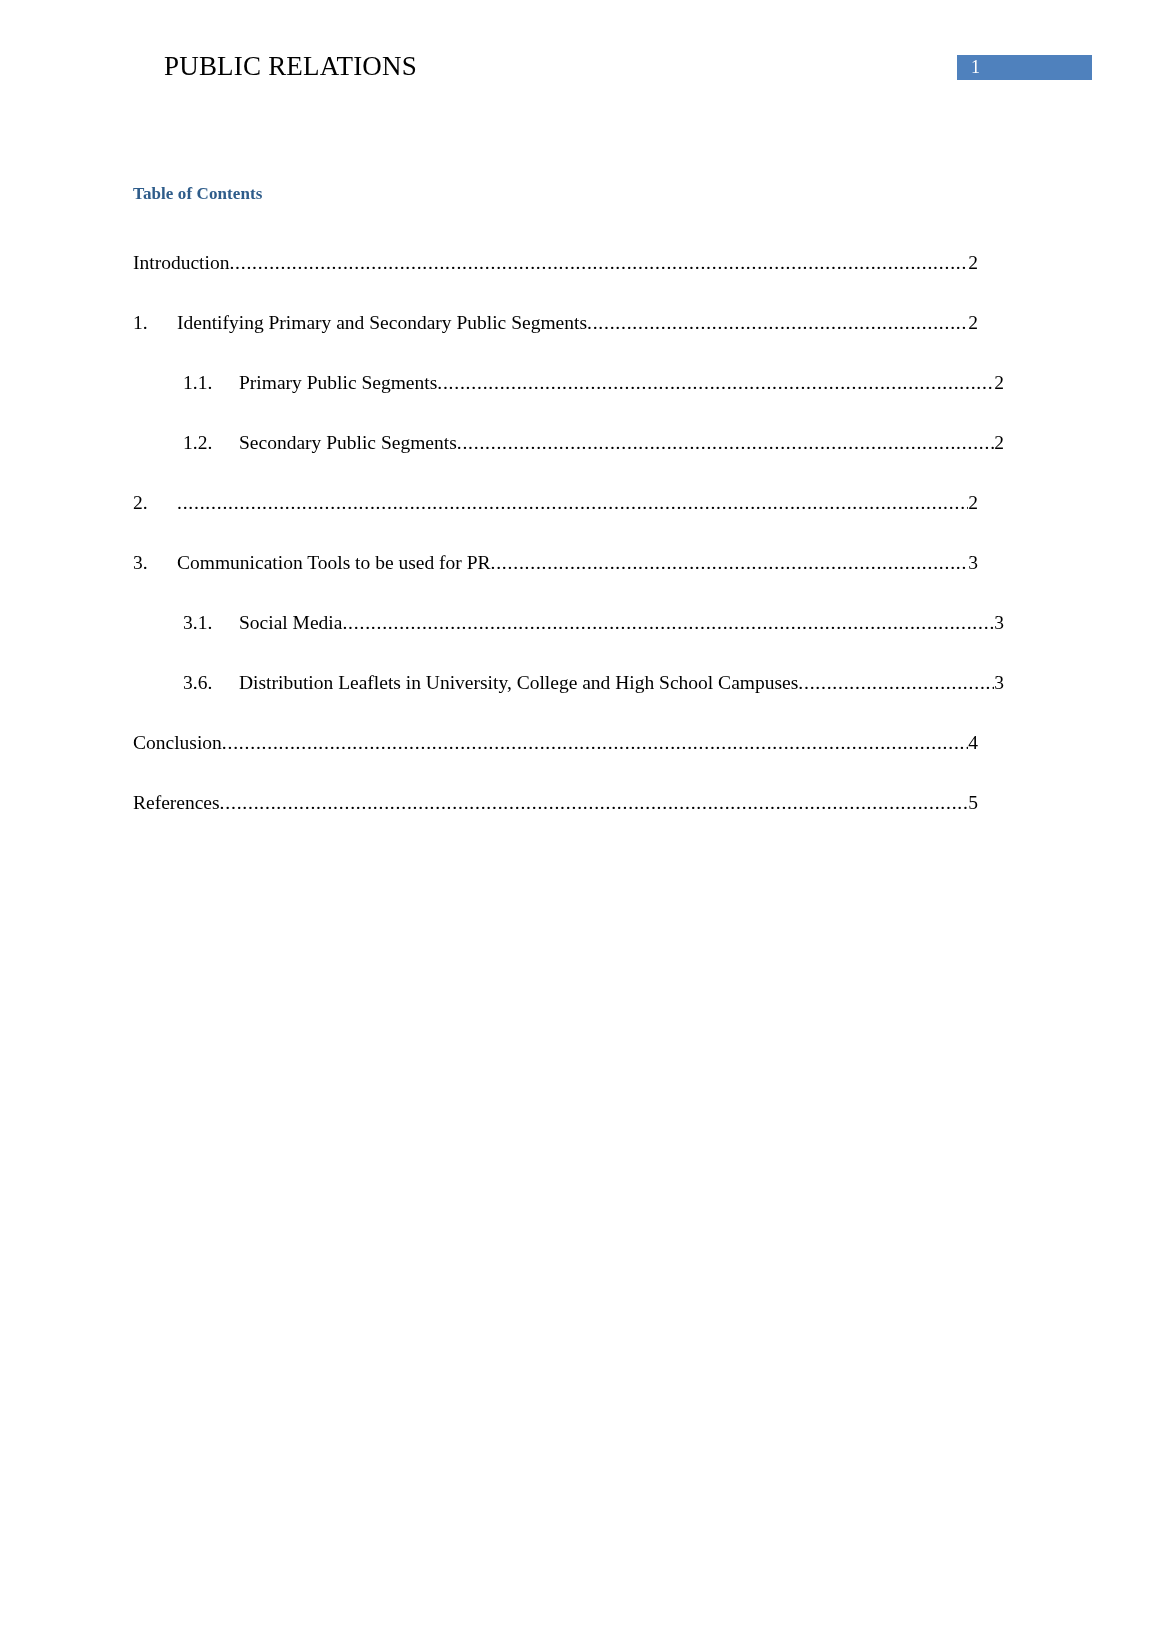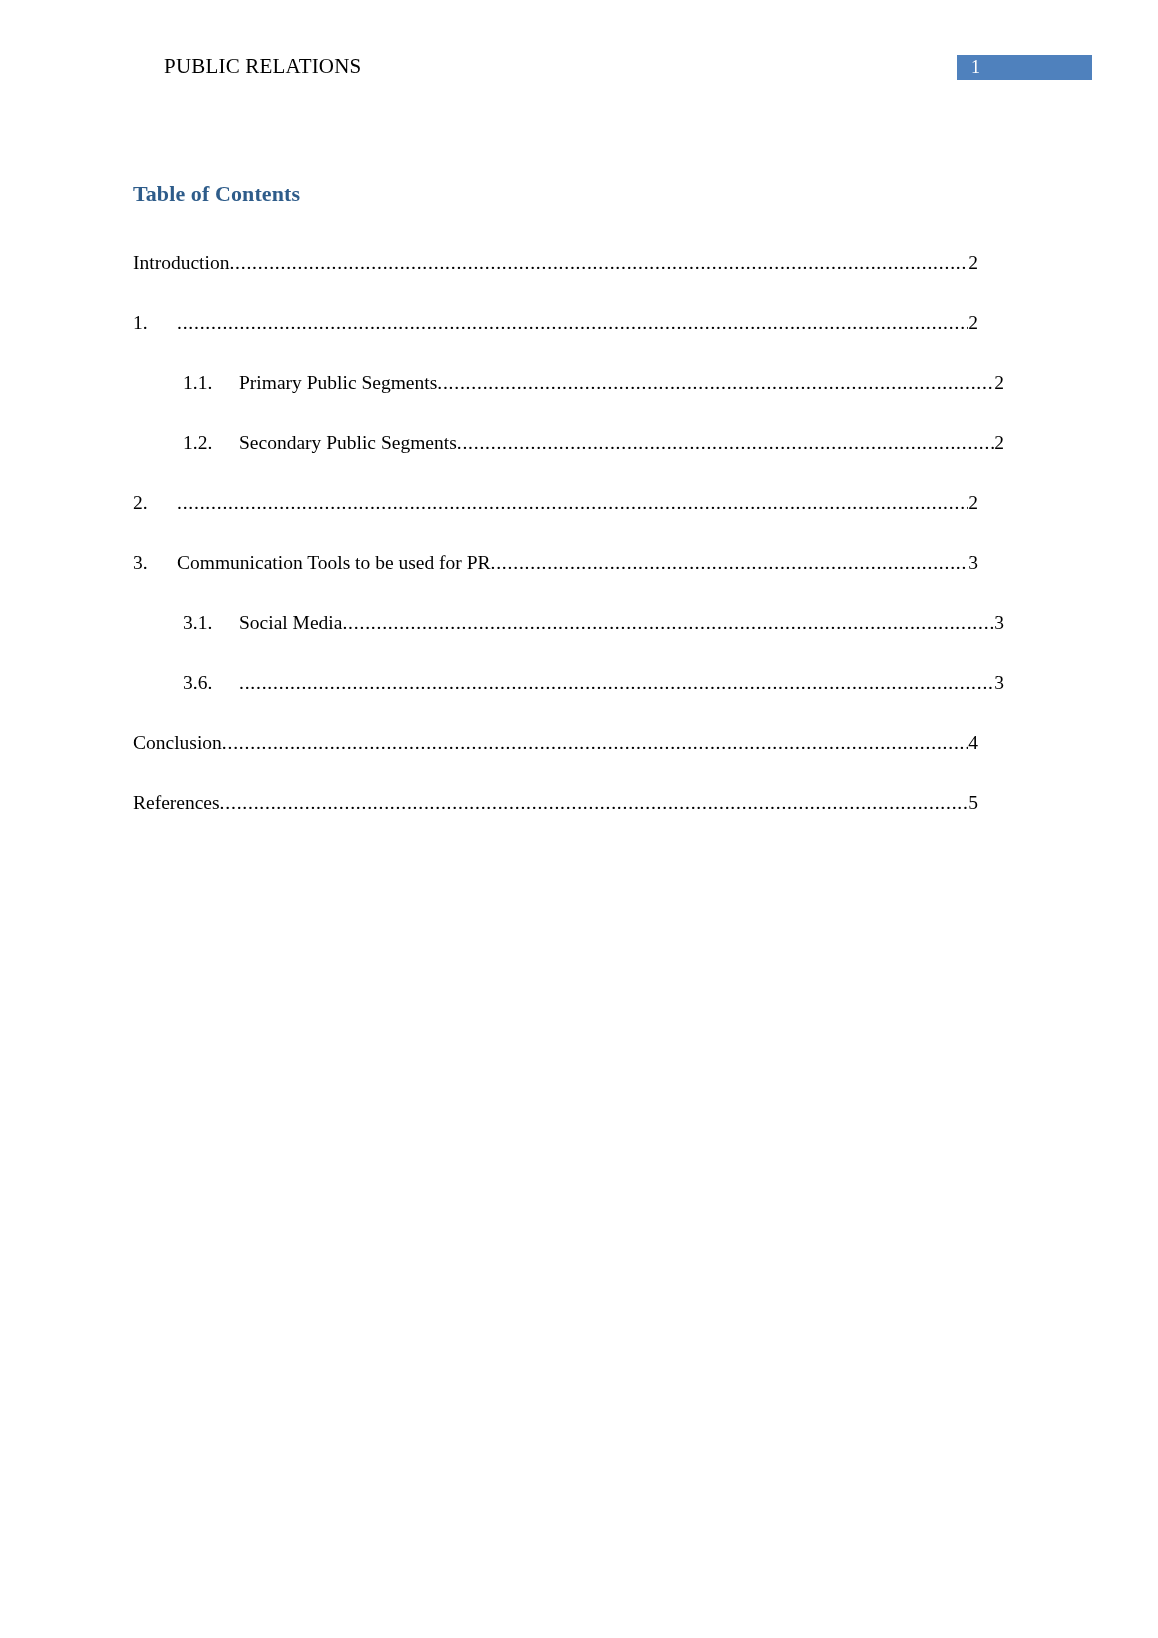--- a/index.html
+++ b/index.html
@@ -22,21 +22,21 @@
     position: absolute;
     top: 52px;
     left: 0;
     width: 1158px;
     height: 32px;
   }
   .header-title {
     position: absolute;
     left: 164px;
     top: 0;
-    font-size: 21px;
+    font-size: 27px;
     line-height: 28px;
     letter-spacing: 0.2px;
     color: #000000;
     white-space: nowrap;
   }
   .page-badge {
     position: absolute;
     left: 957px;
     top: 55px;
     width: 135px;
@@ -50,21 +50,21 @@
     font-size: 18px;
     line-height: 23px;
     color: #ffffff;
   }
 
   
   .toc-heading {
     position: absolute;
     left: 133px;
     top: 178px;
-    font-size: 22px;
+    font-size: 17px;
     line-height: 32px;
     font-weight: bold;
     color: #2E5C8A;
     letter-spacing: 0.1px;
     white-space: nowrap;
   }
 
   
   .toc {
     position: absolute;
@@ -128,20 +128,21 @@
   <div class="toc-heading">Table of Contents</div>
 
   <div class="toc" id="toc-list">
       <div class="toc-entry lvl1">
         <span class="toc-label">Introduction</span>
         <span class="toc-leader">...............................................................................................................................................................................................................................................................................................................................................................................................................</span>
         <span class="toc-pagenum">2</span>
       </div>
       <div class="toc-entry lvl2">
         <span class="toc-num">1.</span>
+        <span class="toc-label">Identifying Primary and Secondary Public Segments</span>
         <span class="toc-leader">...............................................................................................................................................................................................................................................................................................................................................................................................................</span>
         <span class="toc-pagenum">2</span>
       </div>
       <div class="toc-entry lvl3">
         <span class="toc-num">1.1.</span>
         <span class="toc-label">Primary Public Segments</span>
         <span class="toc-leader">...............................................................................................................................................................................................................................................................................................................................................................................................................</span>
         <span class="toc-pagenum">2</span>
       </div>
       <div class="toc-entry lvl3">
@@ -162,20 +163,21 @@
         <span class="toc-pagenum">3</span>
       </div>
       <div class="toc-entry lvl3">
         <span class="toc-num">3.1.</span>
         <span class="toc-label">Social Media</span>
         <span class="toc-leader">...............................................................................................................................................................................................................................................................................................................................................................................................................</span>
         <span class="toc-pagenum">3</span>
       </div>
       <div class="toc-entry lvl3">
         <span class="toc-num">3.6.</span>
+        <span class="toc-label">Distribution Leaflets in University, College and High School Campuses</span>
         <span class="toc-leader">...............................................................................................................................................................................................................................................................................................................................................................................................................</span>
         <span class="toc-pagenum">3</span>
       </div>
       <div class="toc-entry lvl1">
         <span class="toc-label">Conclusion</span>
         <span class="toc-leader">...............................................................................................................................................................................................................................................................................................................................................................................................................</span>
         <span class="toc-pagenum">4</span>
       </div>
       <div class="toc-entry lvl1">
         <span class="toc-label">References</span>

